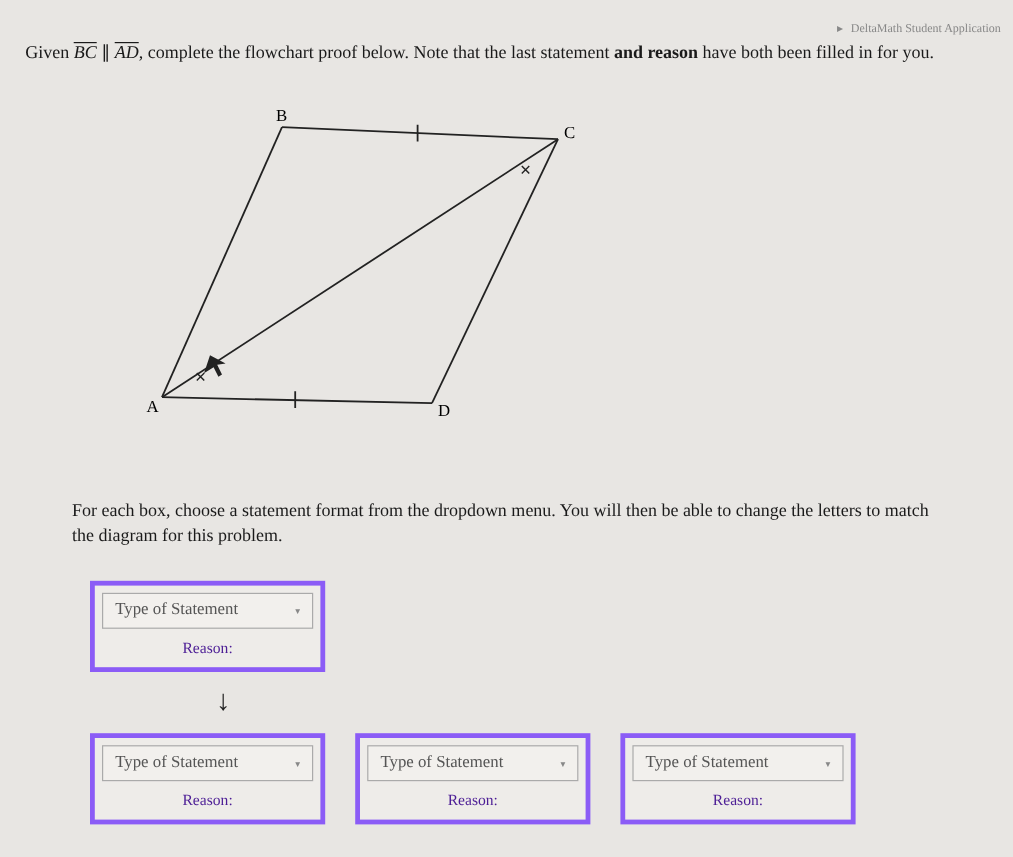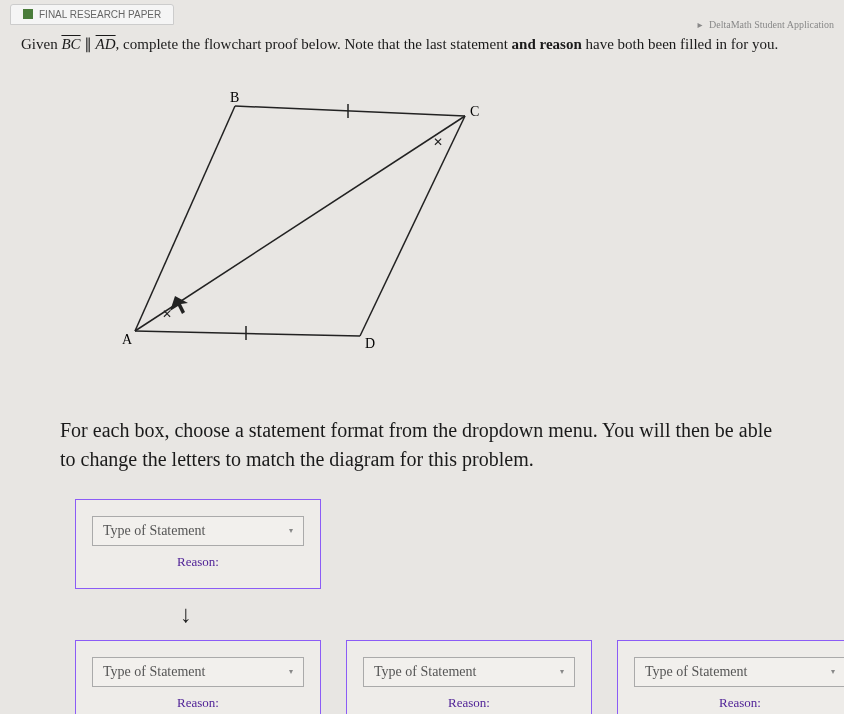--- a/index.html
+++ b/index.html
@@ -58,41 +58,41 @@
       font-style: italic;
     }
     .bold { font-weight: bold; }
     .diagram-area {
       position: relative;
       width: 500px;
       height: 290px;
       margin: 30px auto 40px 120px;
     }
     .instructions {
-      font-size: 20px;
+      font-size: 15px;
       line-height: 1.45;
       color: #1a1a1a;
       padding: 0 60px 25px 60px;
     }
     .flowchart {
       display: flex;
       flex-direction: column;
       align-items: flex-start;
       padding-left: 75px;
     }
     .flow-row {
       display: flex;
       gap: 25px;
       align-items: flex-start;
     }
     .flow-box {
-      border: 1px solid #8b5cf6;
+      border: 4px solid #8b5cf6;
       background: #eeece9;
-      width: 246px;
-      padding: 16px;
+      width: 196px;
+      padding: 6px;
     }
     .stmt-dropdown {
       border: 1px solid #aaa;
       background: #f2f0ed;
       padding: 6px 10px;
       font-size: 14px;
       color: #555;
       display: flex;
       justify-content: space-between;
       align-items: center;
@@ -117,24 +117,20 @@
     .vertex-label {
       position: absolute;
       font-size: 14px;
       font-family: Georgia, serif;
     }
   </style>
 </head>
 <body>
 
 <div class="tabs-row">
-  <div class="tab">
-    <span class="icon-green"></span>
-    <span>FINAL RESEARCH PAPER</span>
-  </div>
   <div class="tab-right">
     <span style="margin-right:4px;">▸</span>
     <span>DeltaMath Student Application</span>
   </div>
 </div>
 
 <div class="content">
   <div class="given-text">
     <span>Given </span><span class="segment">BC</span><span> ∥ </span><span class="segment">AD</span><span>, complete the flowchart proof below. Note that the last statement </span><span class="bold">and</span><span class="bold"> reason</span><span> have both been filled in for you.</span>
   </div>

